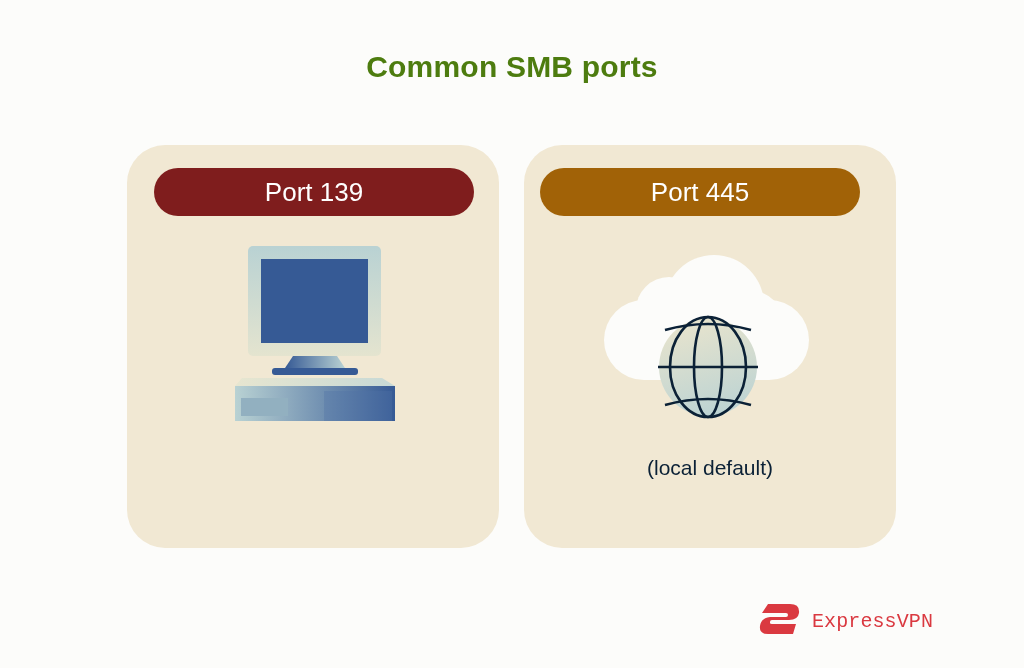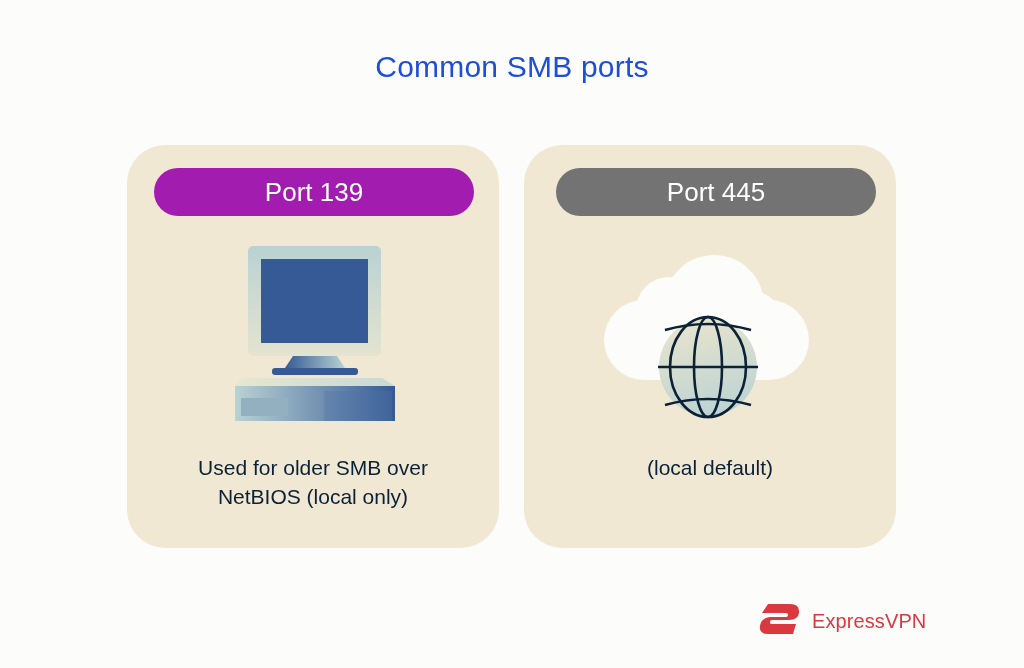--- a/index.html
+++ b/index.html
@@ -6,49 +6,49 @@
     body {
       width: 1024px; height: 668px;
       background: #fcfcfa;
       position: relative;
       overflow: hidden;
       font-family: "Liberation Sans", "DejaVu Sans", sans-serif;
       color: #0a2033;
     }
     .title {
       position: absolute; left: 0; top: 50px; width: 1024px;
-      text-align: center; font-size: 30px; font-weight: 400;
-      color: #1d4ed8; letter-spacing: 0.2px;
+      text-align: center; font-size: 30px; font-weight: 700;
+      color: #4d7c0f; letter-spacing: 0.2px;
     }
     .card {
       position: absolute; top: 145px; width: 372px; height: 403px;
       background: #f1e8d3; border-radius: 38px;
     }
     .card.left { left: 127px; }
     .card.right { left: 524px; }
     .pill {
       position: absolute; left: 27px; top: 23px; width: 320px; height: 48px;
       border-radius: 24px; color: #ffffff; font-size: 26px;
       display: flex; align-items: center; justify-content: center;
     }
-    .card.left .pill { background: #a21caf; }
-    .card.right .pill { background: #737373; left: 32px; }
+    .card.left .pill { background: #7f1d1d; }
+    .card.right .pill { background: #a16207; left: 16px; }
     .illus { position: absolute; }
     .card.left .illus { left: 100px; top: 96px; }
     .card.right .illus { left: 75px; top: 105px; }
     .desc {
       position: absolute; left: 0; top: 308px; width: 100%;
       text-align: center; font-size: 21px; line-height: 29px; color: #0b2136;
     }
     .logo {
       position: absolute; left: 758px; top: 602px;
       display: flex; align-items: center; gap: 10px;
     }
     .logo-text {
-      font-family: Liberation Sans, sans-serif;
+      font-family: Liberation Mono, monospace;
       font-size: 20px; color: #da3940; letter-spacing: 0.1px;
     }
   </style>
 </head>
 <body>
 
 <div class="title">Common SMB ports</div>
 
 <div class="card left">
   <div class="pill">Port 139</div>
@@ -81,24 +81,20 @@
 
       <rect x="45" y="127" width="86" height="7" rx="3" fill="#365a95"></rect>
 
       <path d="M15 137 L155 137 L168 145 L8 145 Z" fill="url(#caseTop)"></path>
 
       <rect x="8" y="145" width="160" height="40" fill="url(#caseg)"></rect>
 
       <rect x="14" y="157" width="47" height="18" fill="#92b0c0"></rect>
       <rect x="97" y="150" width="68" height="32" fill="#4f72a5" opacity="0.35"></rect>
     </svg>
-  </div>
-  <div class="desc">
-    <div>Used for older SMB over</div>
-    <div>NetBIOS (local only)</div>
   </div>
 </div>
 
 <div class="card right">
   <div class="pill">Port 445</div>
   <div class="illus">
     <svg width="225" height="170" viewBox="0 0 225 170">
       <defs>
         <linearGradient id="globeg" x1="0.3" y1="0" x2="0.6" y2="1">
           <stop offset="0" stop-color="#e8e4cd"></stop>

